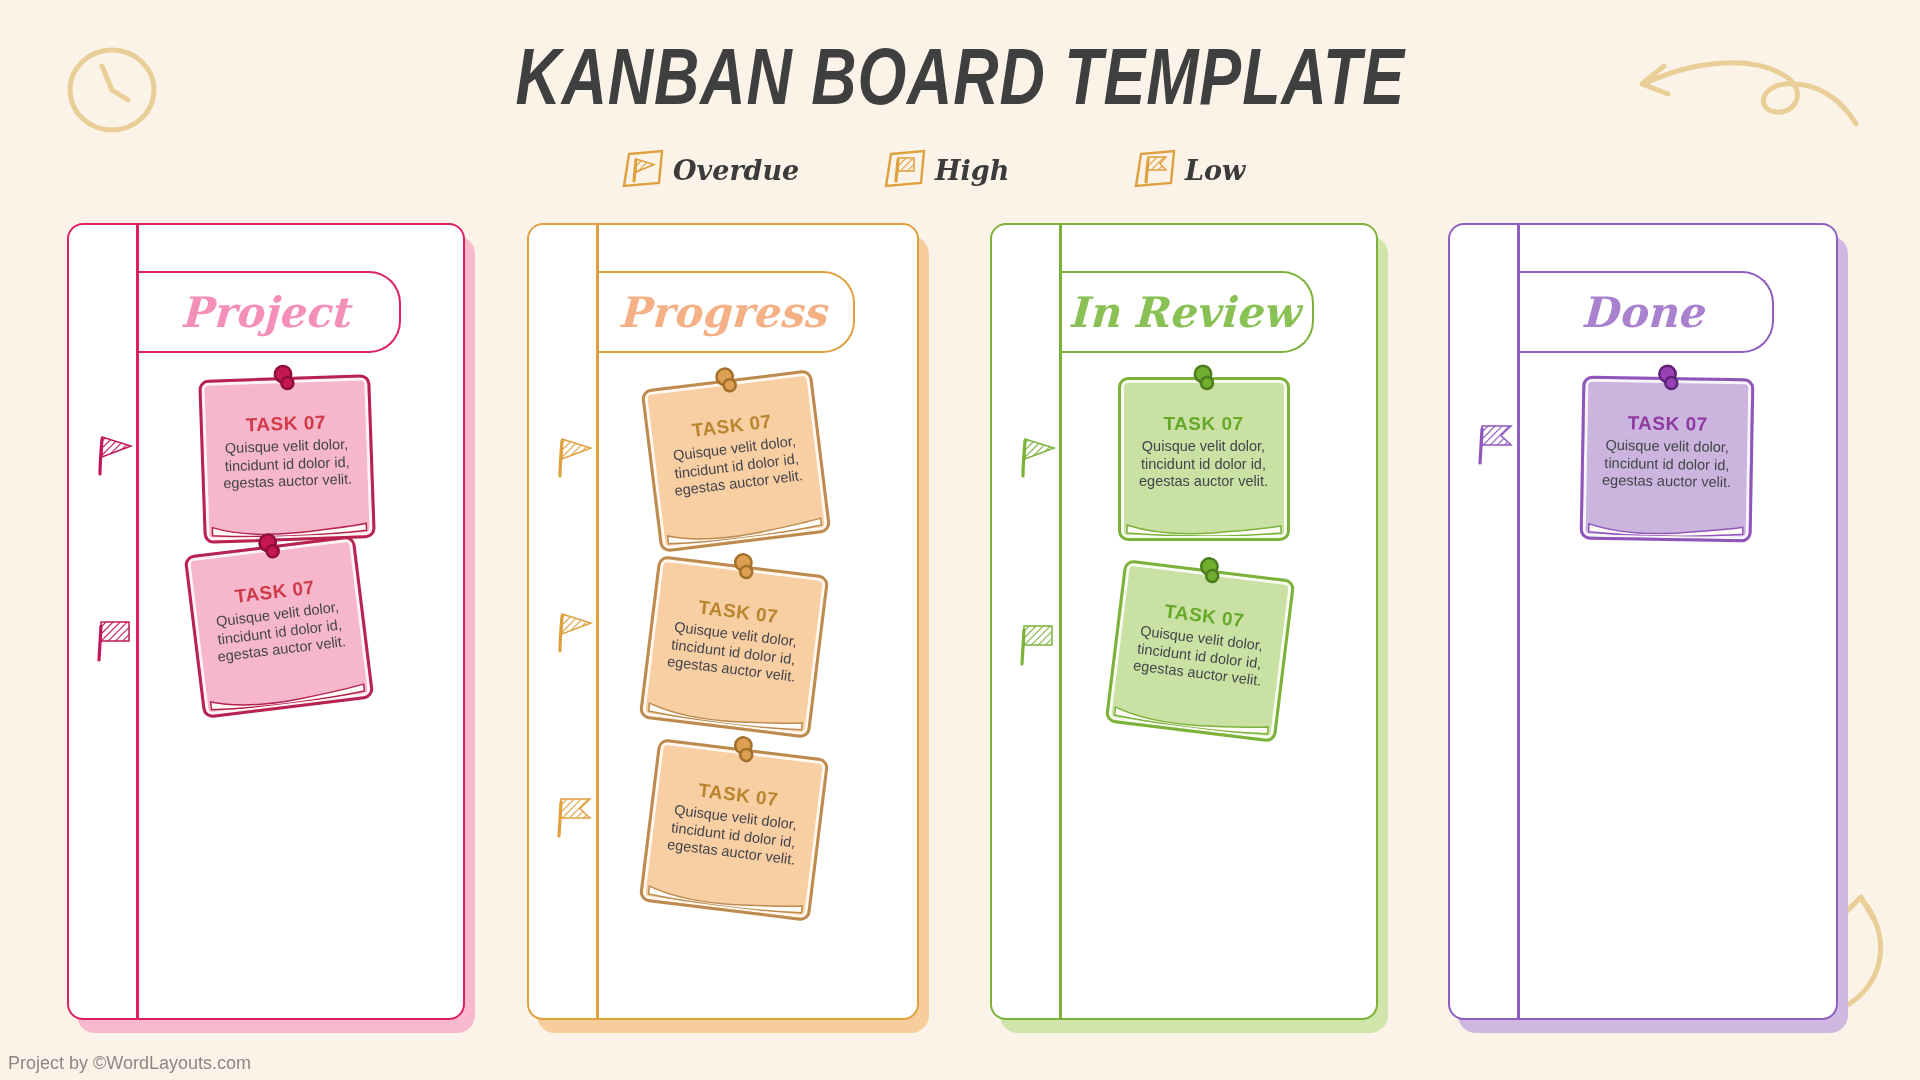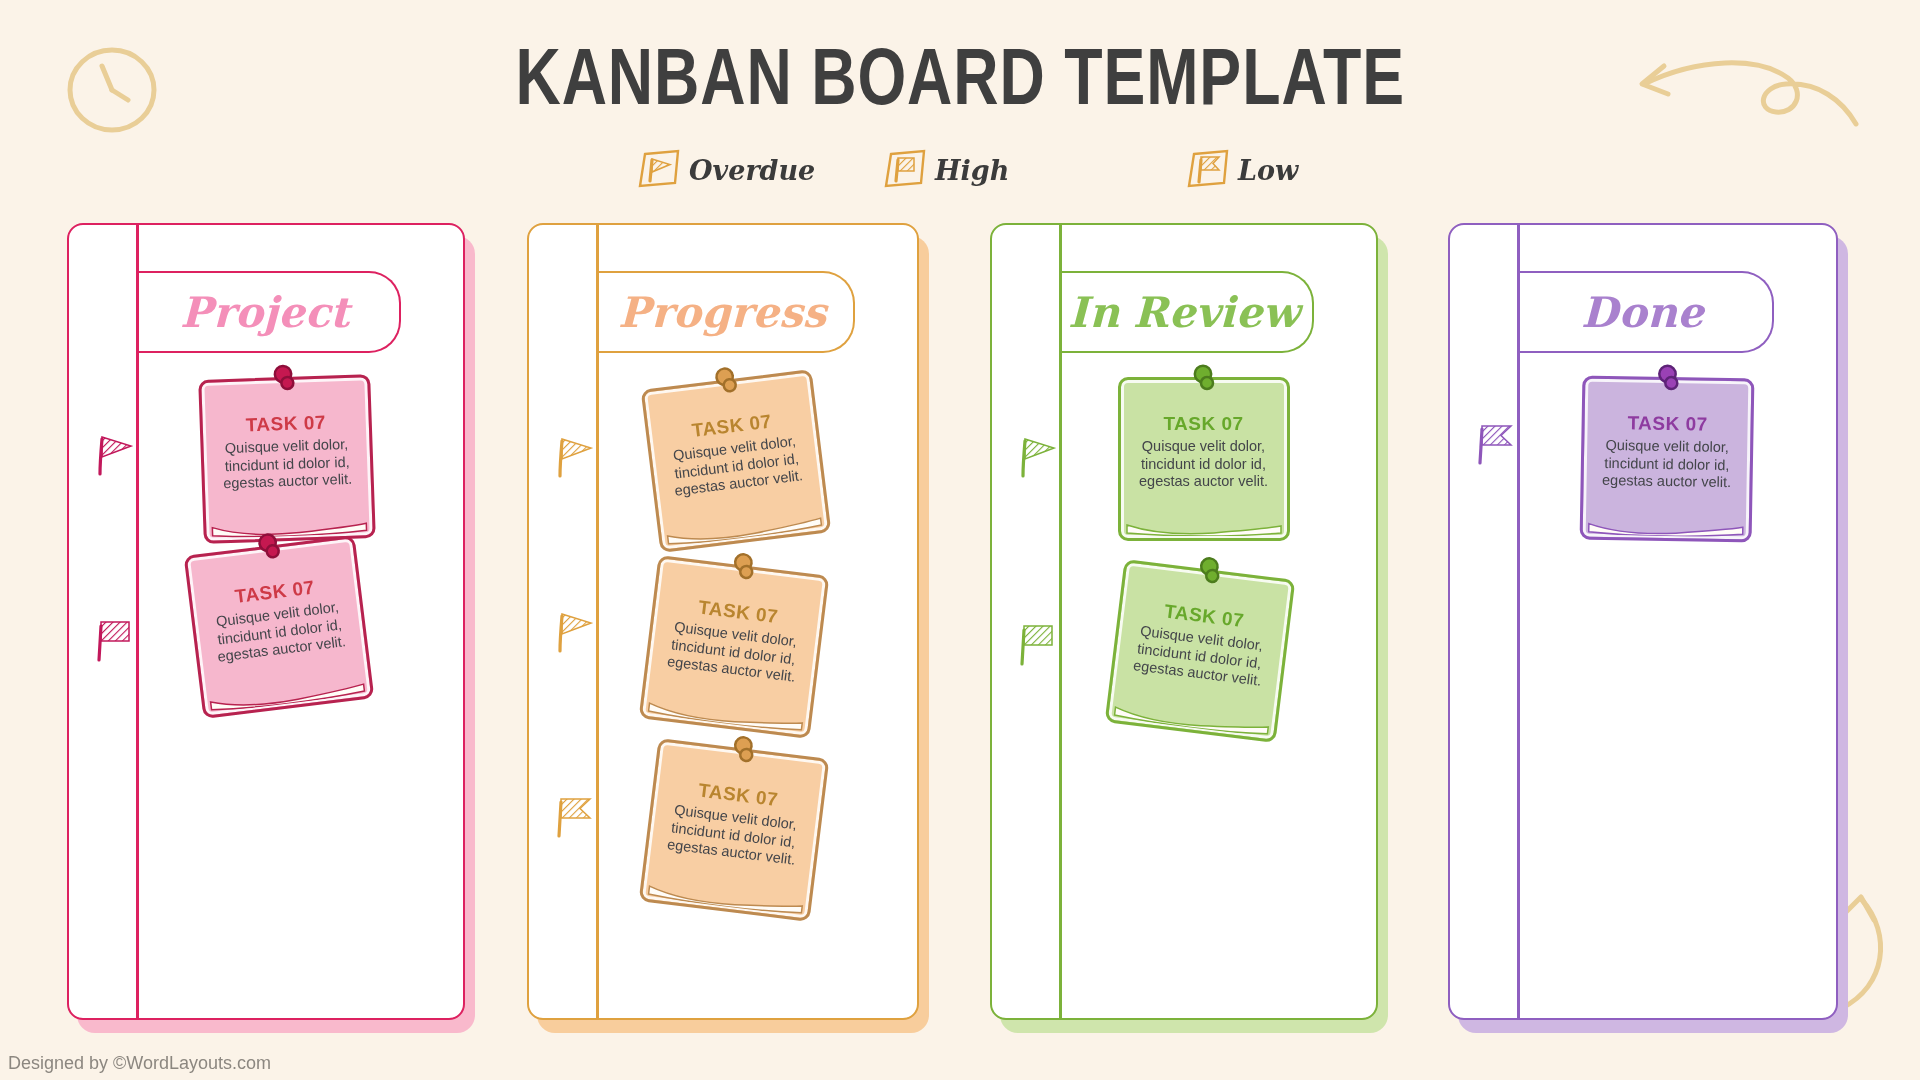--- a/index.html
+++ b/index.html
@@ -4,21 +4,21 @@
 <style>
   html,body{margin:0;padding:0;}
   body{
     width:1920px;height:1080px;position:relative;overflow:hidden;
     background:var(--bg,#FBF3E8);
     font-family:"Liberation Sans",sans-serif;
   }
   
   .board-title{
     position:absolute;top:38px;left:0;right:0;text-align:center;
-    font-weight:bold;font-size:66px;letter-spacing:1px;
+    font-weight:bold;font-style:italic;font-size:66px;letter-spacing:1px;
     color:var(--title-text,#3F3F3F);
   }
   .board-title span{display:inline-block;transform:scale(.95,1.22);}
   .doodle{position:absolute;}
   .doodle path,.doodle ellipse{fill:none;stroke:var(--tan,#E9CE97);stroke-width:5;stroke-linecap:round;stroke-linejoin:round;}
   
   .legend-item{position:absolute;top:148px;display:flex;align-items:center;gap:9px;}
   .legend-label{font-family:"DejaVu Serif",serif;font-style:italic;font-weight:bold;
     font-size:27px;color:var(--legend-text,#3B3B3B);}
   .lframe{fill:none;stroke:var(--gold);stroke-width:2.4;}
@@ -94,37 +94,37 @@
 </svg>
 <svg class="doodle" style="left:1832px;top:884px" width="80" height="136" viewBox="0 0 80 136">
   <path d="M10,124 C54,102 60,50 30,16" stroke-width="4.5"></path>
   <path d="M12,30 L29,13 L42,36" stroke-width="4.5"></path>
 </svg>
 
 <div class="board-title">
   <span>KANBAN BOARD TEMPLATE</span>
 </div>
 
-<div class="legend-item" style="left:634px">
+<div class="legend-item" style="left:618px">
   <svg width="46" height="44" viewBox="0 0 46 44">
     <path class="lframe" d="M11,6 L44,3 L41,35 L6,38 Z"></path>
     <path class="pole lg" d="M18,12 L16,33"></path>
     <polygon class="cloth lg" points="18,11 36,16.5 18,24" fill="url(#hatch-gold)"></polygon>
   </svg>
   <span class="legend-label">Overdue</span>
 </div>
 <div class="legend-item" style="left:880px">
   <svg width="46" height="44" viewBox="0 0 46 44">
     <path class="lframe" d="M11,6 L44,3 L41,35 L6,38 Z"></path>
     <path class="pole lg" d="M18,12 L16,33"></path>
     <rect class="cloth lg" x="18" y="10" width="16" height="13" fill="url(#hatch-gold)"></rect>
   </svg>
   <span class="legend-label">High</span>
 </div>
-<div class="legend-item" style="left:1183px">
+<div class="legend-item" style="left:1130px">
   <svg width="46" height="44" viewBox="0 0 46 44">
     <path class="lframe" d="M11,6 L44,3 L41,35 L6,38 Z"></path>
     <path class="pole lg" d="M18,12 L16,34"></path>
     <polygon class="cloth lg" points="18,9 36,9 30,15.5 36,22 18,22" fill="url(#hatch-gold)"></polygon>
   </svg>
   <span class="legend-label">Low</span>
 </div>
 
 <section class="column" style="left: 67px; width: 398px; --accent: #DD2160; --shadow: #F9B9CC; --title-color: #F48FB9; --note-fill: #F6B7CD; --note-border: #B7224F; --note-title: #CE3A47; --pin: #C51850; --pin-dark: #8E0E3A; --flagc: #C2185B;">
   <div class="col-shadow"></div>
@@ -303,13 +303,13 @@
         <div class="note-title">TASK 07</div>
         <div class="note-body">Quisque velit dolor, tincidunt id dolor id, egestas auctor velit.</div>
         <svg class="fold" viewBox="0 0 160 16" preserveAspectRatio="none">
             <path d="M3,5 C30,14 60,15 90,13 C115,11 140,9 157,6 L157,13 C110,17 50,17 3,13 Z"></path>
           </svg>
       </div>
     </div>
   </div>
 </section>
 
-<div class="footer">Designed by ©WordLayouts.com</div>
+<div class="footer">Project by ©WordLayouts.com</div>
 
 </body></html>

